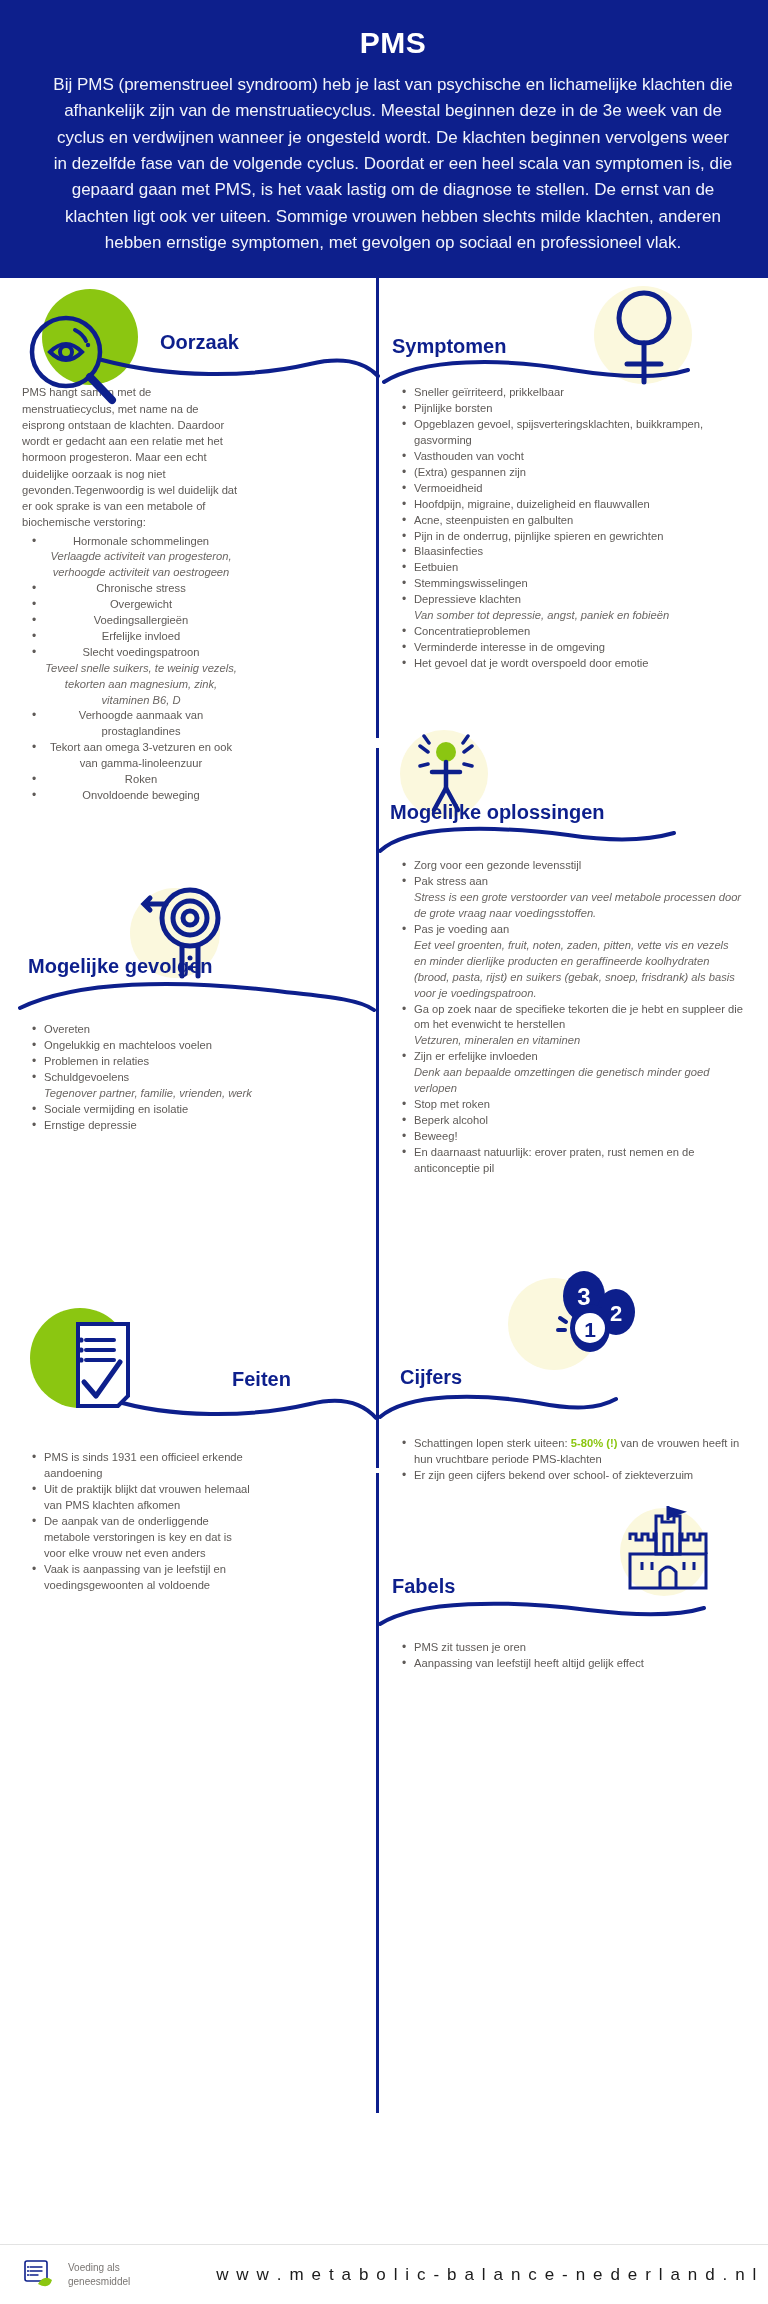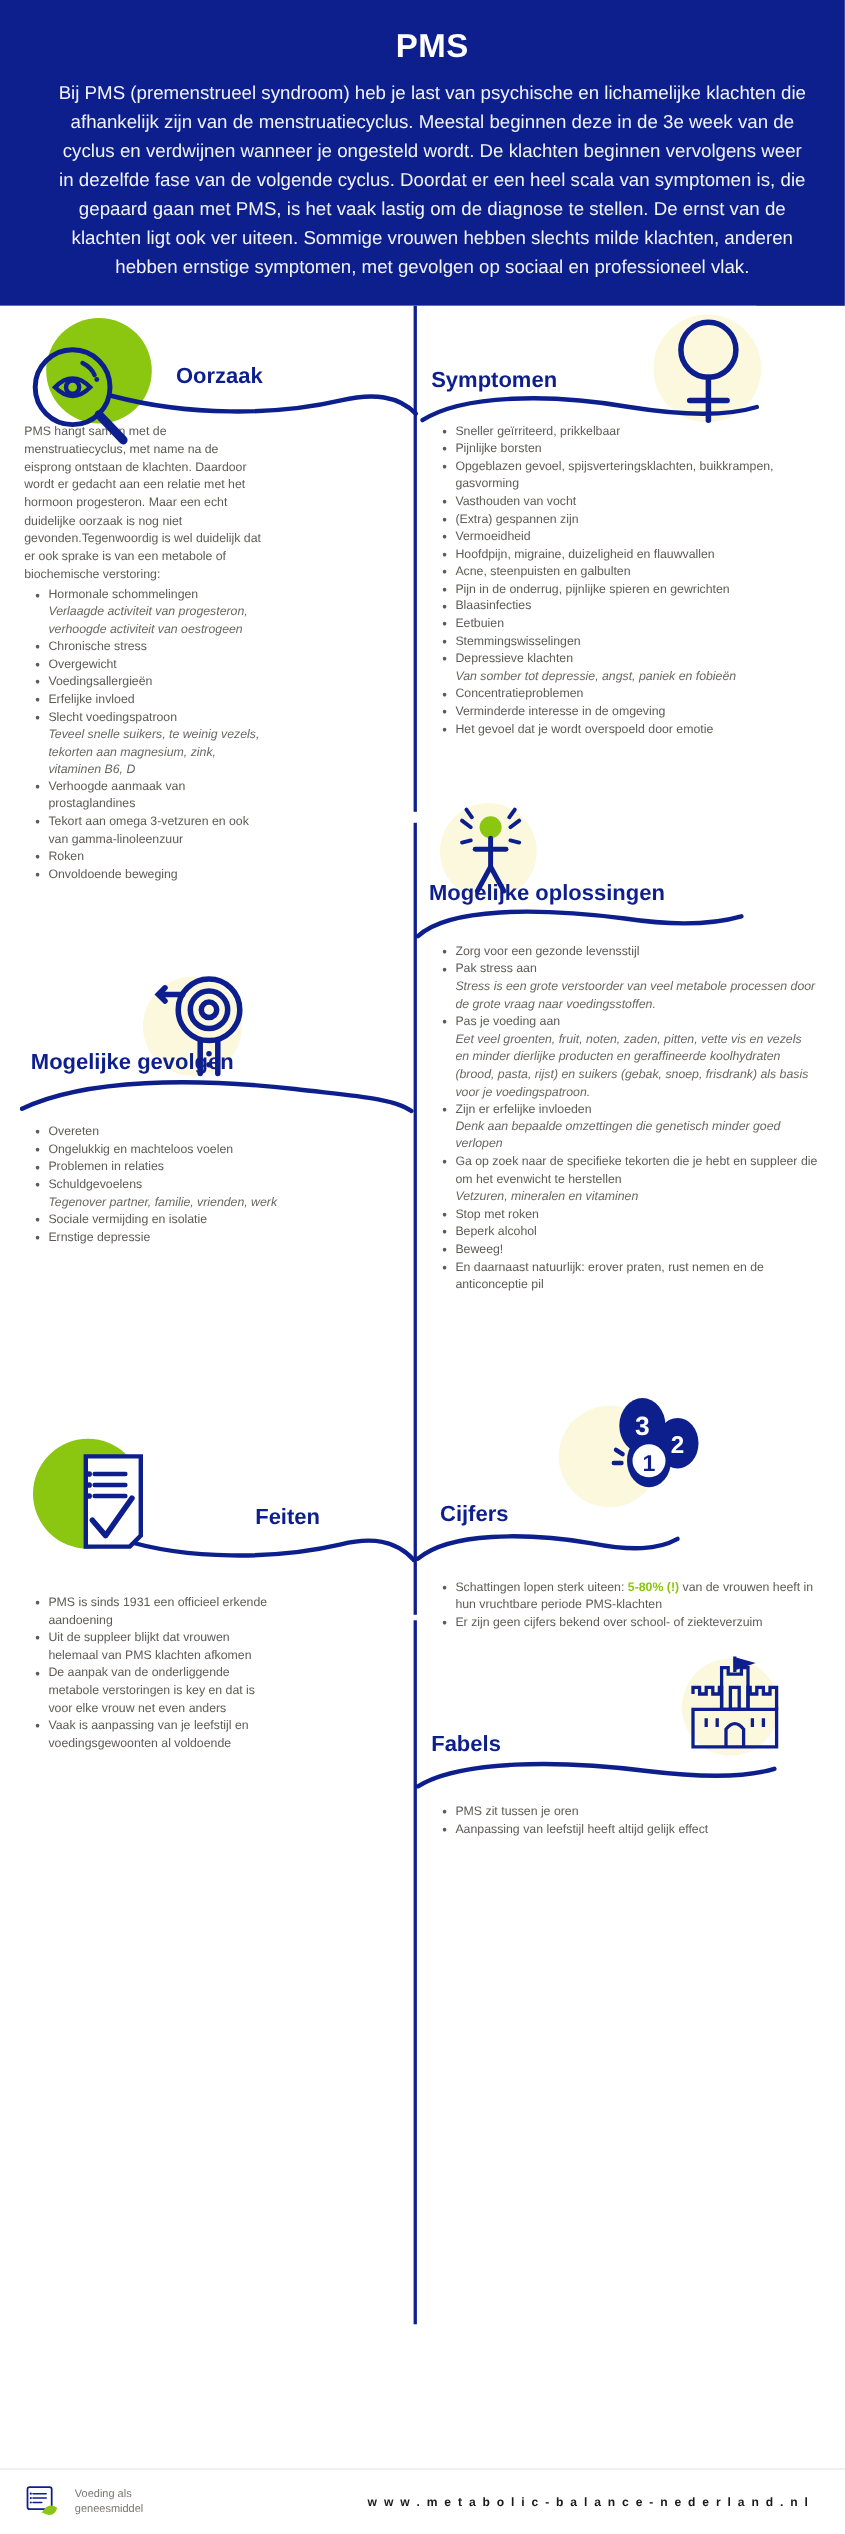--- a/index.html
+++ b/index.html
@@ -119,25 +119,25 @@
     align-items: center;
     gap: 8px;
   }
   .brand-text {
     font-size: 10px;
     color: #7a7673;
     line-height: 1.35;
   }
   .site {
     position: absolute;
-    right: 32px;
-    font-size: 11px;
+    right: 10px;
+    font-size: 17px;
     letter-spacing: 1.6px;
     color: #1b1b1b;
-    font-weight: 700;
+    font-weight: 400;
   }
 </style>
 </head>
 <body>
 
 <div class="header">
   <div class="header-title">PMS</div>
   <div class="header-intro">Bij PMS (premenstrueel syndroom) heb je last van psychische en lichamelijke klachten die afhankelijk zijn van de menstruatiecyclus. Meestal beginnen deze in de 3e week van de cyclus en verdwijnen wanneer je ongesteld wordt. De klachten beginnen vervolgens weer in dezelfde fase van de volgende cyclus. Doordat er een heel scala van symptomen is, die gepaard gaan met PMS, is het vaak lastig om de diagnose te stellen. De ernst van de klachten ligt ook ver uiteen. Sommige vrouwen hebben slechts milde klachten, anderen hebben ernstige symptomen, met gevolgen op sociaal en professioneel vlak.</div>
 </div>
 
@@ -156,21 +156,21 @@
     <circle cx="66" cy="37" r="2.2" fill="#0d1f8c"></circle>
     <path d="M68 69 L90 92" stroke="#0d1f8c" stroke-width="8" stroke-linecap="round"></path>
   </svg>
   <div class="sec-title" style="position:absolute;left:160px;top:53px;">Oorzaak</div>
   <svg class="swoosh" style="left:100px;top:70px;" width="285" height="36" viewBox="0 0 285 36">
     <path d="M2 12 C70 30 150 30 210 16 C240 9 262 12 278 28" stroke="#0d1f8c" stroke-width="4" fill="none" stroke-linecap="round"></path>
   </svg>
 
   <div class="panel" style="left:22px;top:106px;width:216px;">
     <p class="para">PMS hangt samen met de menstruatiecyclus, met name na de eisprong ontstaan de klachten. Daardoor wordt er gedacht aan een relatie met het hormoon progesteron. Maar een echt duidelijke oorzaak is nog niet gevonden.Tegenwoordig is wel duidelijk dat er ook sprake is van een metabole of biochemische verstoring:</p>
-    <ul class="bul" style="margin-top:3px;padding-left:8px;">
+    <ul class="bul" style="margin-top:3px;padding-left:8px;text-align:center;">
       <li><span>Hormonale schommelingen</span><span class="sub">Verlaagde activiteit van progesteron, verhoogde activiteit van oestrogeen</span></li>
       <li><span>Chronische stress</span></li>
       <li><span>Overgewicht</span></li>
       <li><span>Voedingsallergieën</span></li>
       <li><span>Erfelijke invloed</span></li>
       <li><span>Slecht voedingspatroon</span><span class="sub">Teveel snelle suikers, te weinig vezels, tekorten aan magnesium, zink, vitaminen B6, D</span></li>
       <li><span>Verhoogde aanmaak van prostaglandines</span></li>
       <li><span>Tekort aan omega 3-vetzuren en ook van gamma-linoleenzuur</span></li>
       <li><span>Roken</span></li>
       <li><span>Onvoldoende beweging</span></li>
@@ -221,22 +221,22 @@
   <div class="sec-title" style="position:absolute;left:390px;top:523px;">Mogelijke oplossingen</div>
   <svg class="swoosh" style="left:378px;top:545px;" width="300" height="32" viewBox="0 0 300 32">
     <path d="M2 28 C30 2 110 2 190 12 C230 18 268 18 296 10" stroke="#0d1f8c" stroke-width="4" fill="none" stroke-linecap="round"></path>
   </svg>
 
   <div class="panel" style="left:392px;top:580px;width:352px;">
     <ul class="bul" style="padding-left:8px;">
       <li><span>Zorg voor een gezonde levensstijl</span></li>
       <li><span>Pak stress aan</span><span class="sub">Stress is een grote verstoorder van veel metabole processen door de grote vraag naar voedingsstoffen.</span></li>
       <li><span>Pas je voeding aan</span><span class="sub">Eet veel groenten, fruit, noten, zaden, pitten, vette vis en vezels en minder dierlijke producten en geraffineerde koolhydraten (brood, pasta, rijst) en suikers (gebak, snoep, frisdrank) als basis voor je voedingspatroon.</span></li>
+      <li><span>Ga op zoek naar de specifieke tekorten die je hebt en suppleer die om het evenwicht te herstellen</span><span class="sub">Vetzuren, mineralen en vitaminen</span></li>
       <li><span>Zijn er erfelijke invloeden</span><span class="sub">Denk aan bepaalde omzettingen die genetisch minder goed verlopen</span></li>
-      <li><span>Ga op zoek naar de specifieke tekorten die je hebt en suppleer die om het evenwicht te herstellen</span><span class="sub">Vetzuren, mineralen en vitaminen</span></li>
       <li><span>Stop met roken</span></li>
       <li><span>Beperk alcohol</span></li>
       <li><span>Beweeg!</span></li>
       <li><span>En daarnaast natuurlijk: erover praten, rust nemen en de anticonceptie pil</span></li>
     </ul>
   </div>
 
   <div class="blob cream" style="left:130px;top:610px;width:90px;height:90px;"></div>
   <svg class="ico" style="left:140px;top:600px;" width="96" height="104" viewBox="0 0 96 104" fill="none">
     <circle cx="50" cy="40" r="28" stroke="#0d1f8c" stroke-width="5" fill="none"></circle>
@@ -273,21 +273,21 @@
     <path d="M22 64 L34 78 L58 44" stroke="#0d1f8c" stroke-width="5" fill="none" stroke-linecap="round" stroke-linejoin="round"></path>
   </svg>
   <div class="sec-title" style="position:absolute;left:232px;top:1090px;">Feiten</div>
   <svg class="swoosh" style="left:110px;top:1110px;" width="270" height="34" viewBox="0 0 270 34">
     <path d="M2 12 C60 30 140 30 200 16 C228 9 250 12 266 30" stroke="#0d1f8c" stroke-width="4" fill="none" stroke-linecap="round"></path>
   </svg>
 
   <div class="panel" style="left:22px;top:1172px;width:230px;">
     <ul class="bul" style="padding-left:8px;">
       <li><span>PMS is sinds 1931 een officieel erkende aandoening</span></li>
-      <li><span>Uit de suppleer blijkt dat vrouwen helemaal van PMS klachten afkomen</span></li>
+      <li><span>Uit de praktijk blijkt dat vrouwen helemaal van PMS klachten afkomen</span></li>
       <li><span>De aanpak van de onderliggende metabole verstoringen is key en dat is voor elke vrouw net even anders</span></li>
       <li><span>Vaak is aanpassing van je leefstijl en voedingsgewoonten al voldoende</span></li>
     </ul>
   </div>
 
   <div class="blob cream" style="left:508px;top:1000px;width:92px;height:92px;"></div>
   <svg class="ico" style="left:540px;top:988px;" width="110" height="110" viewBox="0 0 110 110" fill="none">
     <ellipse cx="44" cy="30" rx="21" ry="25" fill="#0d1f8c"></ellipse>
     <text x="44" y="39" font-family="'Liberation Sans',sans-serif" font-size="24" font-weight="bold" fill="#ffffff" text-anchor="middle">3</text>
     <ellipse cx="76" cy="46" rx="19" ry="23" fill="#0d1f8c"></ellipse>

